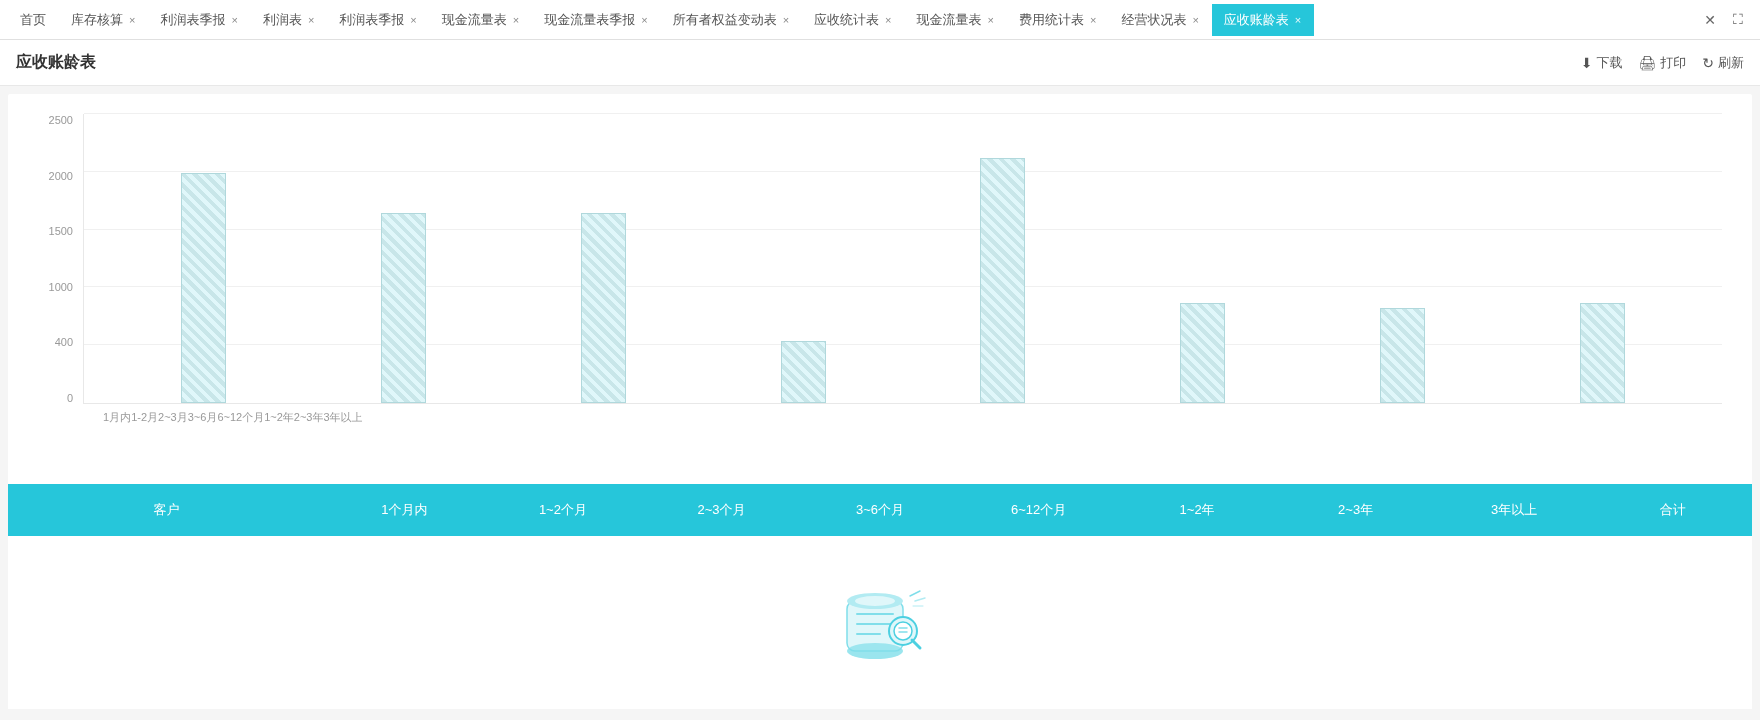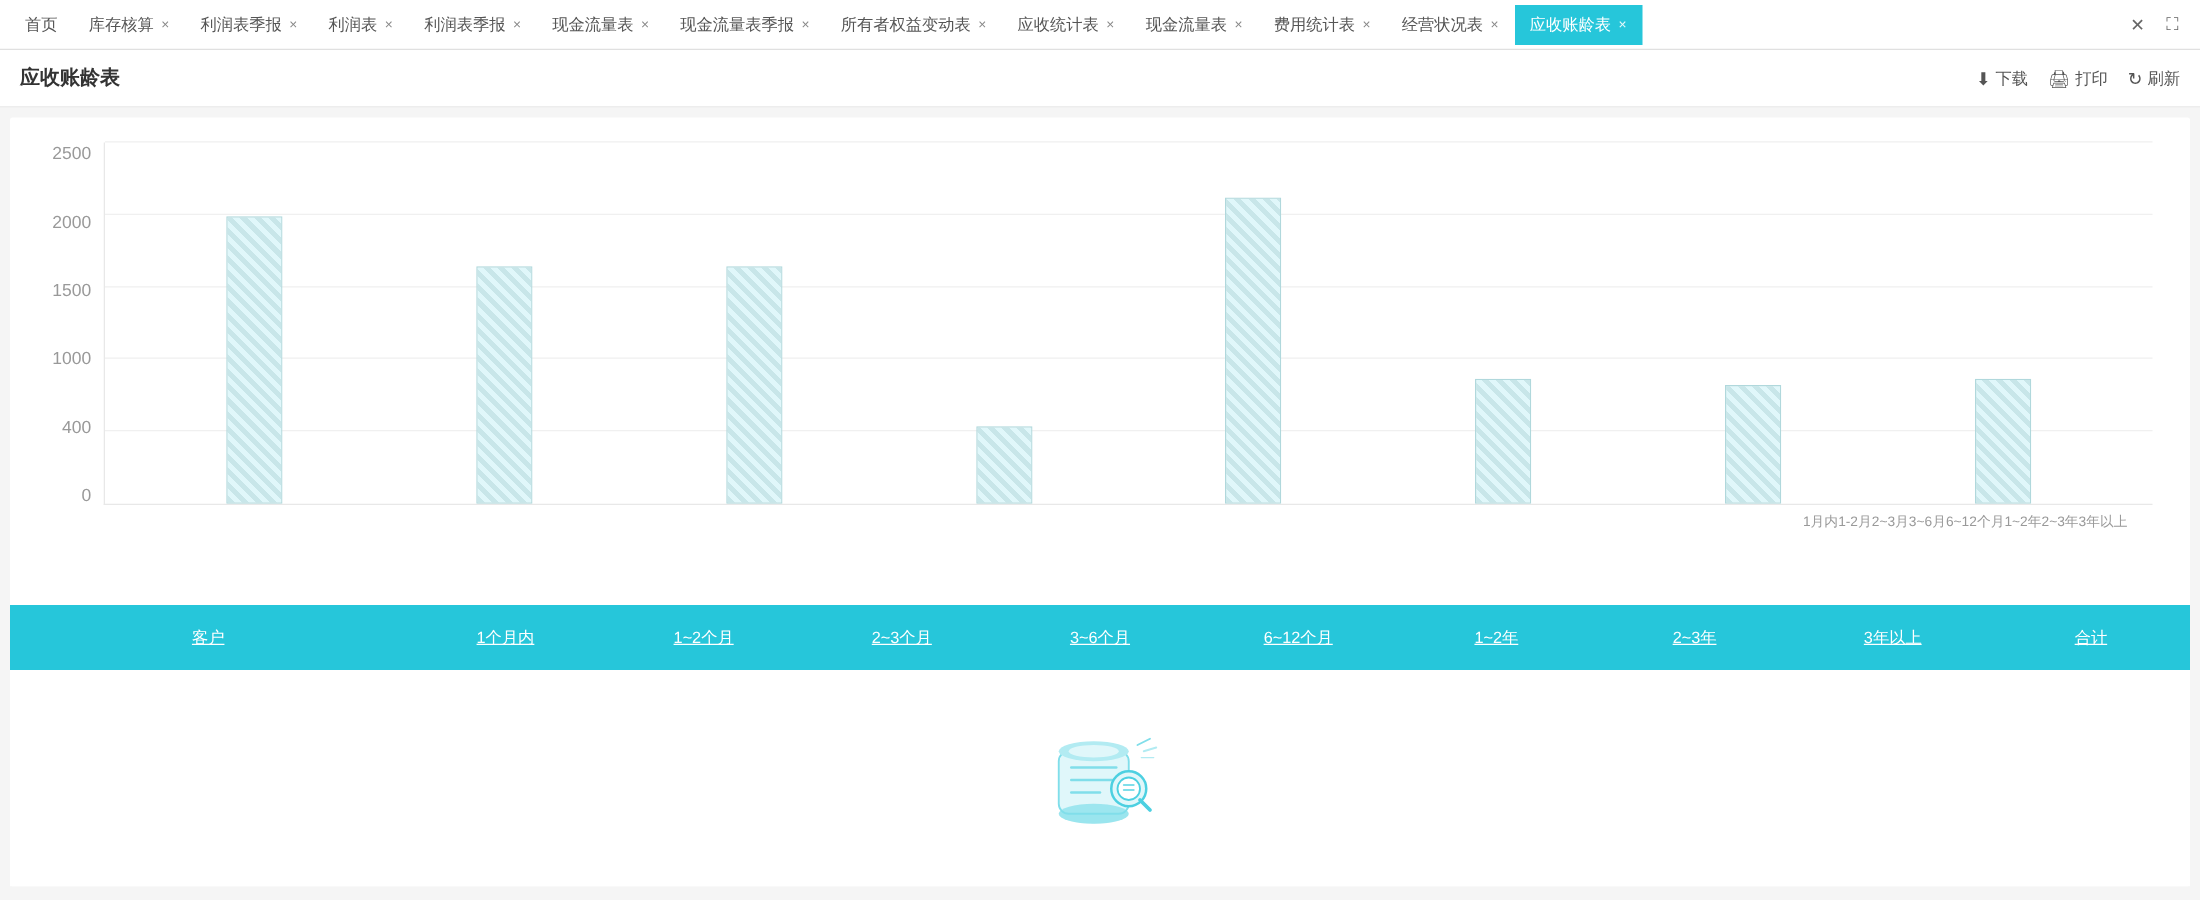--- a/index.html
+++ b/index.html
@@ -117,21 +117,21 @@
       top: 0;
       bottom: 30px;
       width: 40px;
       display: flex;
       flex-direction: column-reverse;
       justify-content: space-between;
       align-items: flex-end;
       padding-right: 5px;
     }
     .y-label {
-      font-size: 14px;
+      font-size: 11px;
       color: #999;
     }
 
     
     .chart-inner {
       position: absolute;
       left: 45px;
       right: 0;
       top: 0;
       bottom: 30px;
@@ -186,21 +186,21 @@
     }
 
     
     .x-axis {
       position: absolute;
       left: 45px;
       right: 0;
       bottom: 0;
       height: 30px;
       display: flex;
-      justify-content: flex-end;
+      justify-content: flex-start;
       padding: 0 20px;
     }
     .x-label {
       font-size: 11px;
       color: #999;
       text-align: center;
       padding-top: 6px;
     }
 
     
@@ -209,21 +209,20 @@
       height: 52px;
       display: flex;
       align-items: center;
     }
     .table-header-cell {
       color: #fff;
       font-size: 13px;
       font-weight: 500;
       text-align: center;
       flex: 1;
-      text-decoration: underline;
     }
     .table-header-cell:first-child {
       flex: 2;
     }
 
     
     .table-body {
       background: #fff;
       min-height: 150px;
       display: flex;

